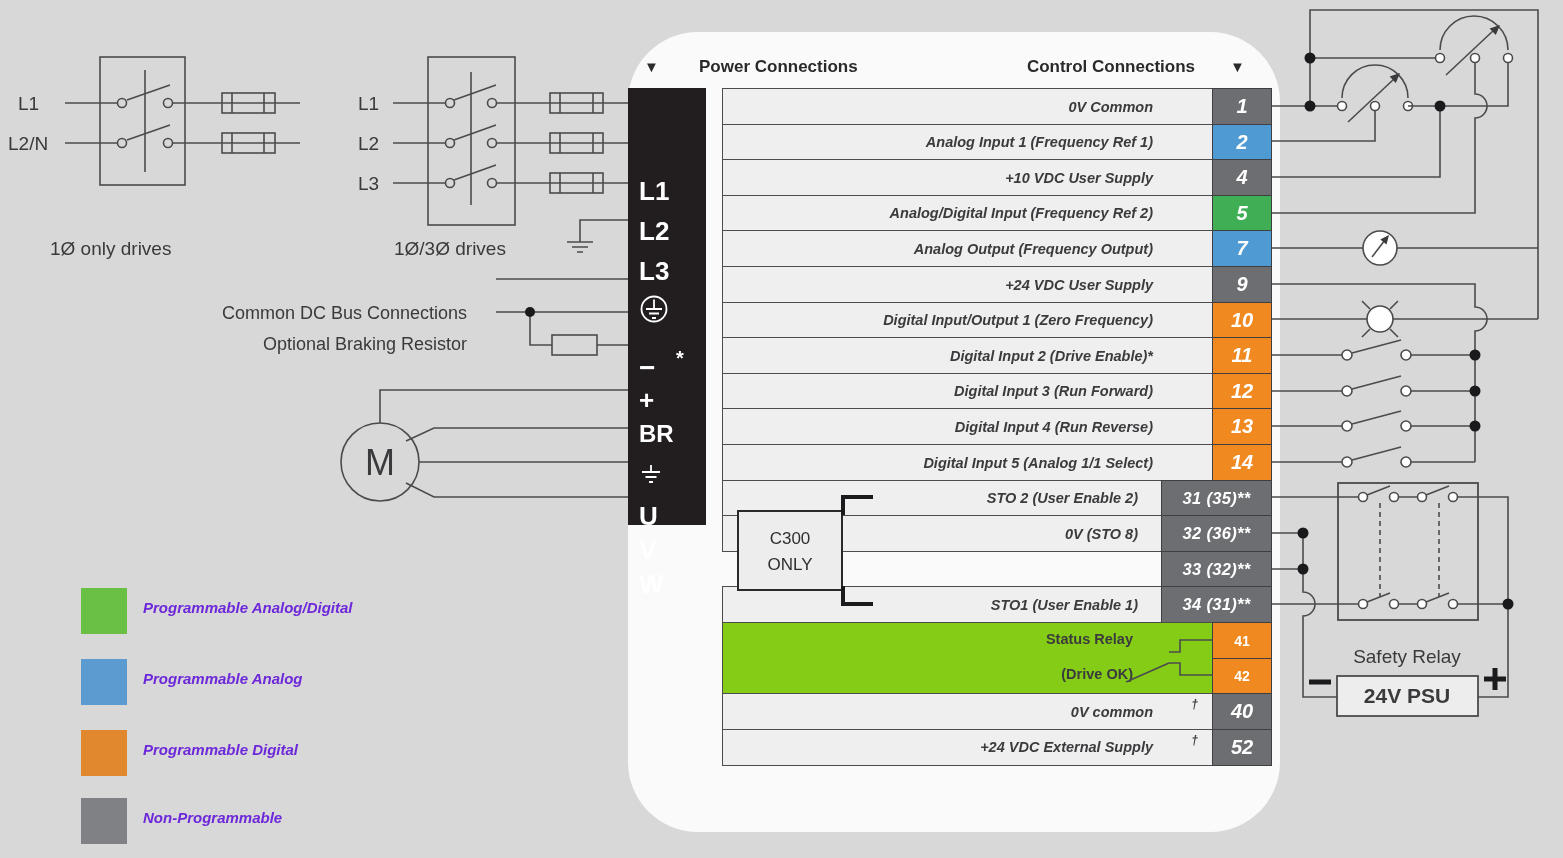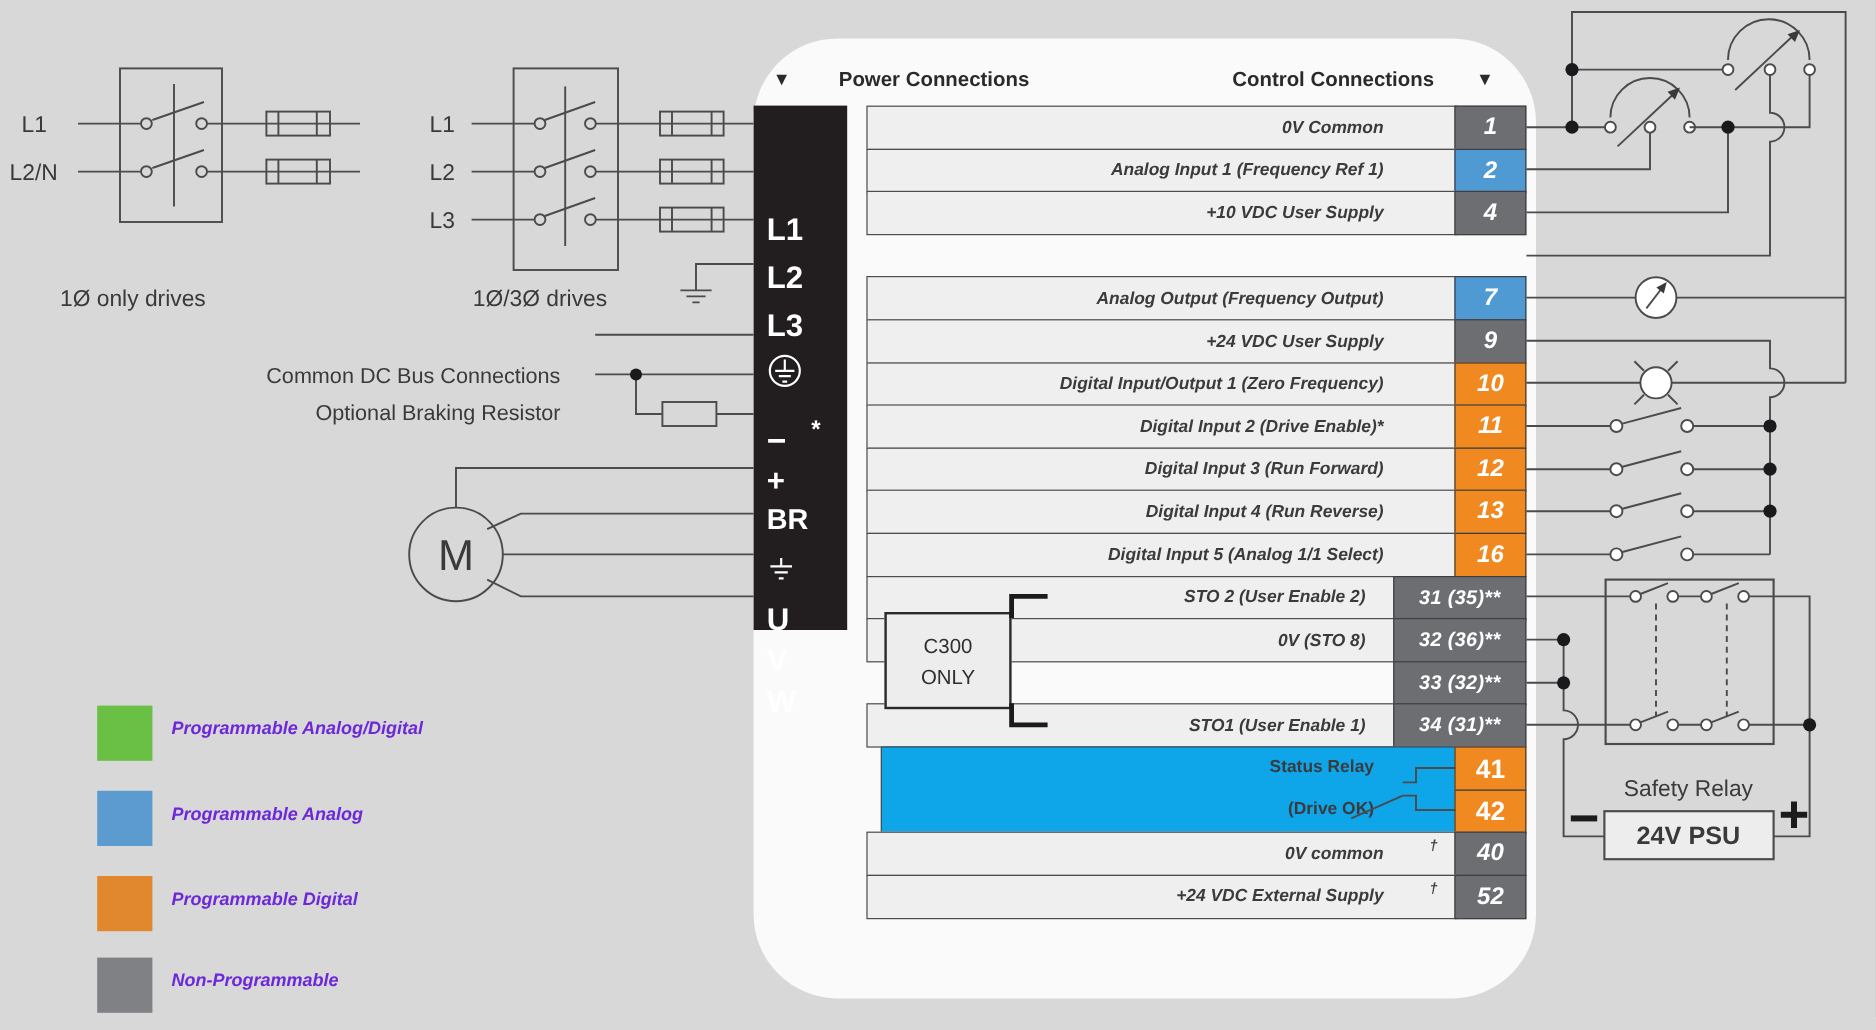--- a/index.html
+++ b/index.html
@@ -21,25 +21,25 @@
           justify-content:flex-end;padding-right:60px;font-size:14.5px;font-weight:600;color:#3b3b3d;}
   .tnum{position:absolute;right:0;top:0;bottom:0;width:60px;display:flex;align-items:center;
         justify-content:center;color:#fff;font-weight:700;font-size:20px;
         border:1.4px solid #3f3f41;box-sizing:border-box;}
   .trow.wide .tlabel{width:441px;padding-right:24px;}
   .trow.wide .tnum{width:111px;font-size:16.5px;letter-spacing:.3px;}
   .c-gray{background:#6d6e71}.c-blue{background:#4f9ad2}.c-green{background:#3fae54}.c-orange{background:#f0891f}
   .dagger{position:absolute;right:15px;top:3px;font-size:12px;font-weight:600;color:#3b3b3d;}
   
   .relay-block{position:absolute;left:722px;top:622px;width:550px;height:72.6px;z-index:2;}
-  .relay-label{position:absolute;left:12px;top:0;bottom:0;width:492px;background:#0ea5e9;
+  .relay-label{position:absolute;left:0;top:0;bottom:0;width:492px;background:#84cc16;
                border:1.4px solid #4c4c4e;box-sizing:border-box;}
   .relay-line{position:absolute;right:80px;font-size:14.5px;font-weight:600;color:#3b3b3d;}
   .relay-num{position:absolute;right:0;width:60px;height:37px;display:flex;align-items:center;
-             justify-content:center;color:#fff;font-weight:700;font-size:22px;
+             justify-content:center;color:#fff;font-weight:700;font-size:14px;
              border:1.4px solid #3f3f41;box-sizing:border-box;background:#f0891f;}
   
   .c300{position:absolute;left:737px;top:510px;width:106px;height:81px;background:#ededee;
         border:2.5px solid #2a2a2c;box-sizing:border-box;z-index:3;text-align:center;
         font-size:17px;font-weight:500;color:#2f2f31;padding-top:14px;line-height:1.5;}
   
   .lg-item{position:absolute;left:81px;z-index:2;}
   .lg-sq{position:absolute;width:46px;height:46px;}
   .lg-txt{position:absolute;left:62px;top:11px;font-size:15px;font-weight:700;color:#6d28d9;white-space:nowrap;font-style:italic;}
   .sq-0{background:#6abf45}.sq-1{background:#5b9bd0}.sq-2{background:#e1872e}.sq-3{background:#808184}
@@ -90,20 +90,26 @@
         <span>Analog Input 1 (Frequency Ref 1)</span>
       </div>
     <div class="tnum c-blue">2</div>
   </div>
   <div class="trow" style="top:159.2px">
     <div class="tlabel">
         <span>+10 VDC User Supply</span>
       </div>
     <div class="tnum c-gray">4</div>
   </div>
+  <div class="trow" style="top:194.8px">
+    <div class="tlabel">
+        <span>Analog/Digital Input (Frequency Ref 2)</span>
+      </div>
+    <div class="tnum c-green">5</div>
+  </div>
   <div class="trow" style="top:230.4px">
     <div class="tlabel">
         <span>Analog Output (Frequency Output)</span>
       </div>
     <div class="tnum c-blue">7</div>
   </div>
   <div class="trow" style="top:266px">
     <div class="tlabel">
         <span>+24 VDC User Supply</span>
       </div>
@@ -130,21 +136,21 @@
   <div class="trow" style="top:408.4px">
     <div class="tlabel">
         <span>Digital Input 4 (Run Reverse)</span>
       </div>
     <div class="tnum c-orange">13</div>
   </div>
   <div class="trow" style="top:444px">
     <div class="tlabel">
         <span>Digital Input 5 (Analog 1/1 Select)</span>
       </div>
-    <div class="tnum c-orange">16</div>
+    <div class="tnum c-orange">14</div>
   </div>
   <div class="trow wide" style="top:479.6px">
     <div class="tlabel">
         <span>STO 2 (User Enable 2)</span>
       </div>
     <div class="tnum c-gray">31 (35)**</div>
   </div>
   <div class="trow wide" style="top:515.2px">
     <div class="tlabel">
         <span>0V (STO 8)</span>

